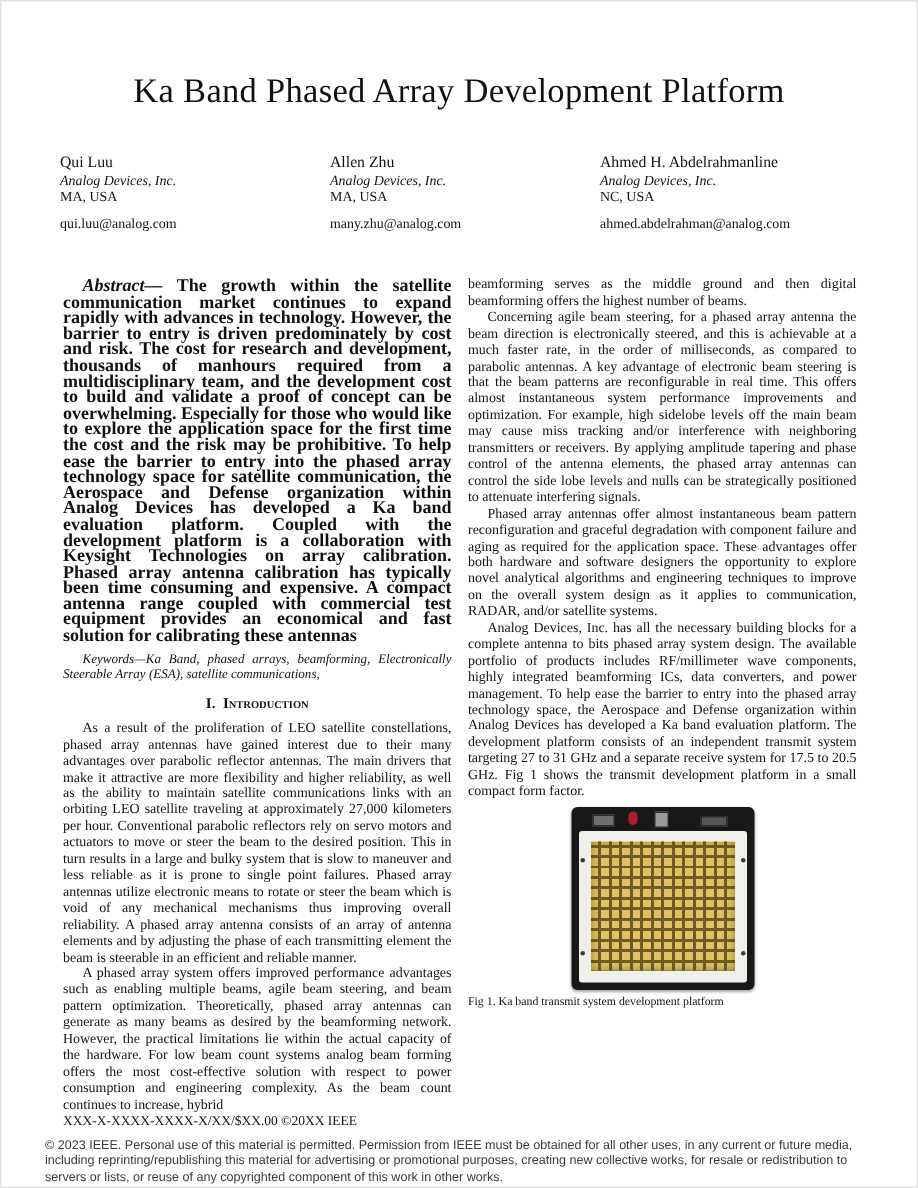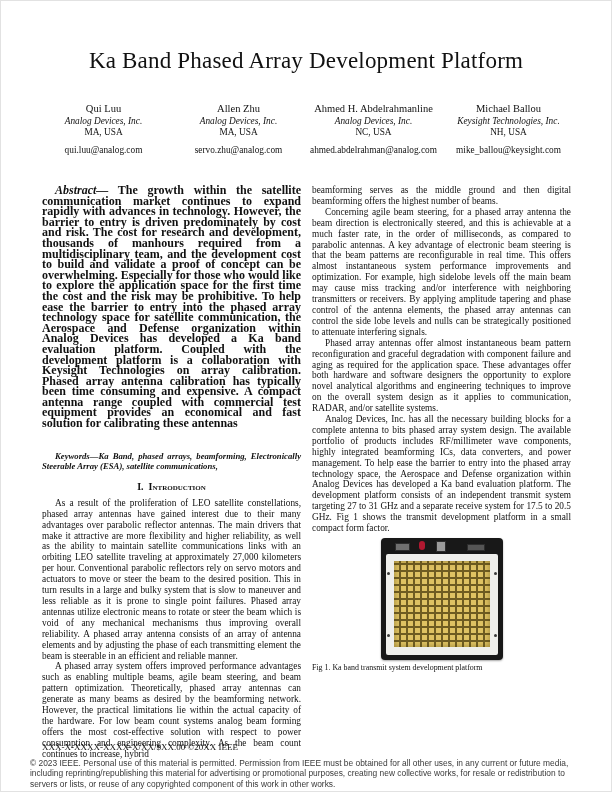--- a/index.html
+++ b/index.html
@@ -34,21 +34,20 @@
     position: absolute;
     top: 103px;
     left: 36px;
     right: 36px;
     display: flex;
     flex-direction: row;
     justify-content: space-between;
   }
   .author {
     flex: 1 1 0;
-    text-align: center;
     padding: 0 4px;
     font-family: Liberation Serif, serif;
   }
   .a-name   { font-size: 10.5px; line-height: 12px; margin-bottom: 1px; }
   .a-aff    { font-size: 9.3px;  line-height: 11px; font-style: italic; }
   .a-loc    { font-size: 9.3px;  line-height: 11px; }
   .a-email  { font-size: 9.3px;  line-height: 12px; margin-top: 6px; }
 
   
   .col {
@@ -66,24 +65,24 @@
     font-size: 12px;
     line-height: 10.6px;
     font-weight: bold;
     text-indent: 13px;
   }
   .abs-label { font-style: italic; }
 
   .keywords {
     font-size: 8.7px;
     line-height: 10.6px;
-    font-weight: bold;
+    font-weight: normal;
     font-style: italic;
     text-indent: 13px;
-    margin-top: 22px;
+    margin-top: 5px;
   }
 
   .section-heading {
     font-size: 10px;
     font-weight: 700;
     text-align: center;
     margin: 9px 0 6px 0;
   }
   .section-heading .sc { font-variant: small-caps; }
 
@@ -180,33 +179,27 @@
     <div class="author">
       <div class="a-name">Qui Luu</div>
       <div class="a-aff">Analog Devices, Inc.</div>
       <div class="a-loc">MA, USA</div>
       <div class="a-email">qui.luu@analog.com</div>
     </div>
     <div class="author">
       <div class="a-name">Allen Zhu</div>
       <div class="a-aff">Analog Devices, Inc.</div>
       <div class="a-loc">MA, USA</div>
-      <div class="a-email">servo.zhu@analog.com</div>
+      <div class="a-email">many.zhu@analog.com</div>
     </div>
     <div class="author">
       <div class="a-name">Ahmed H. Abdelrahmanline</div>
       <div class="a-aff">Analog Devices, Inc.</div>
       <div class="a-loc">NC, USA</div>
       <div class="a-email">ahmed.abdelrahman@analog.com</div>
-    </div>
-    <div class="author">
-      <div class="a-name">Michael Ballou</div>
-      <div class="a-aff">Keysight Technologies, Inc.</div>
-      <div class="a-loc">NH, USA</div>
-      <div class="a-email">mike_ballou@keysight.com</div>
     </div>
   </div>
 
   <div class="col col-left">
     <p class="abstract"><span class="abs-label">Abstract—</span><span> The growth within the satellite communication market continues to expand rapidly with advances in technology. However, the barrier to entry is driven predominately by cost and risk. The cost for research and development, thousands of manhours required from a multidisciplinary team, and the development cost to build and validate a proof of concept can be overwhelming. Especially for those who would like to explore the application space for the first time the cost and the risk may be prohibitive. To help ease the barrier to entry into the phased array technology space for satellite communication, the Aerospace and Defense organization within Analog Devices has developed a Ka band evaluation platform. Coupled with the development platform is a collaboration with Keysight Technologies on array calibration. Phased array antenna calibration has typically been time consuming and expensive. A compact antenna range coupled with commercial test equipment provides an economical and fast solution for calibrating these antennas</span></p>
 
     <p class="keywords"><span class="kw-label">Keywords—</span><span>Ka Band, phased arrays, beamforming, Electronically Steerable Array (ESA), satellite communications,</span></p>
 
     <h2 class="section-heading"><span>I.</span>&nbsp;&nbsp;<span class="sc">Introduction</span></h2>
 

